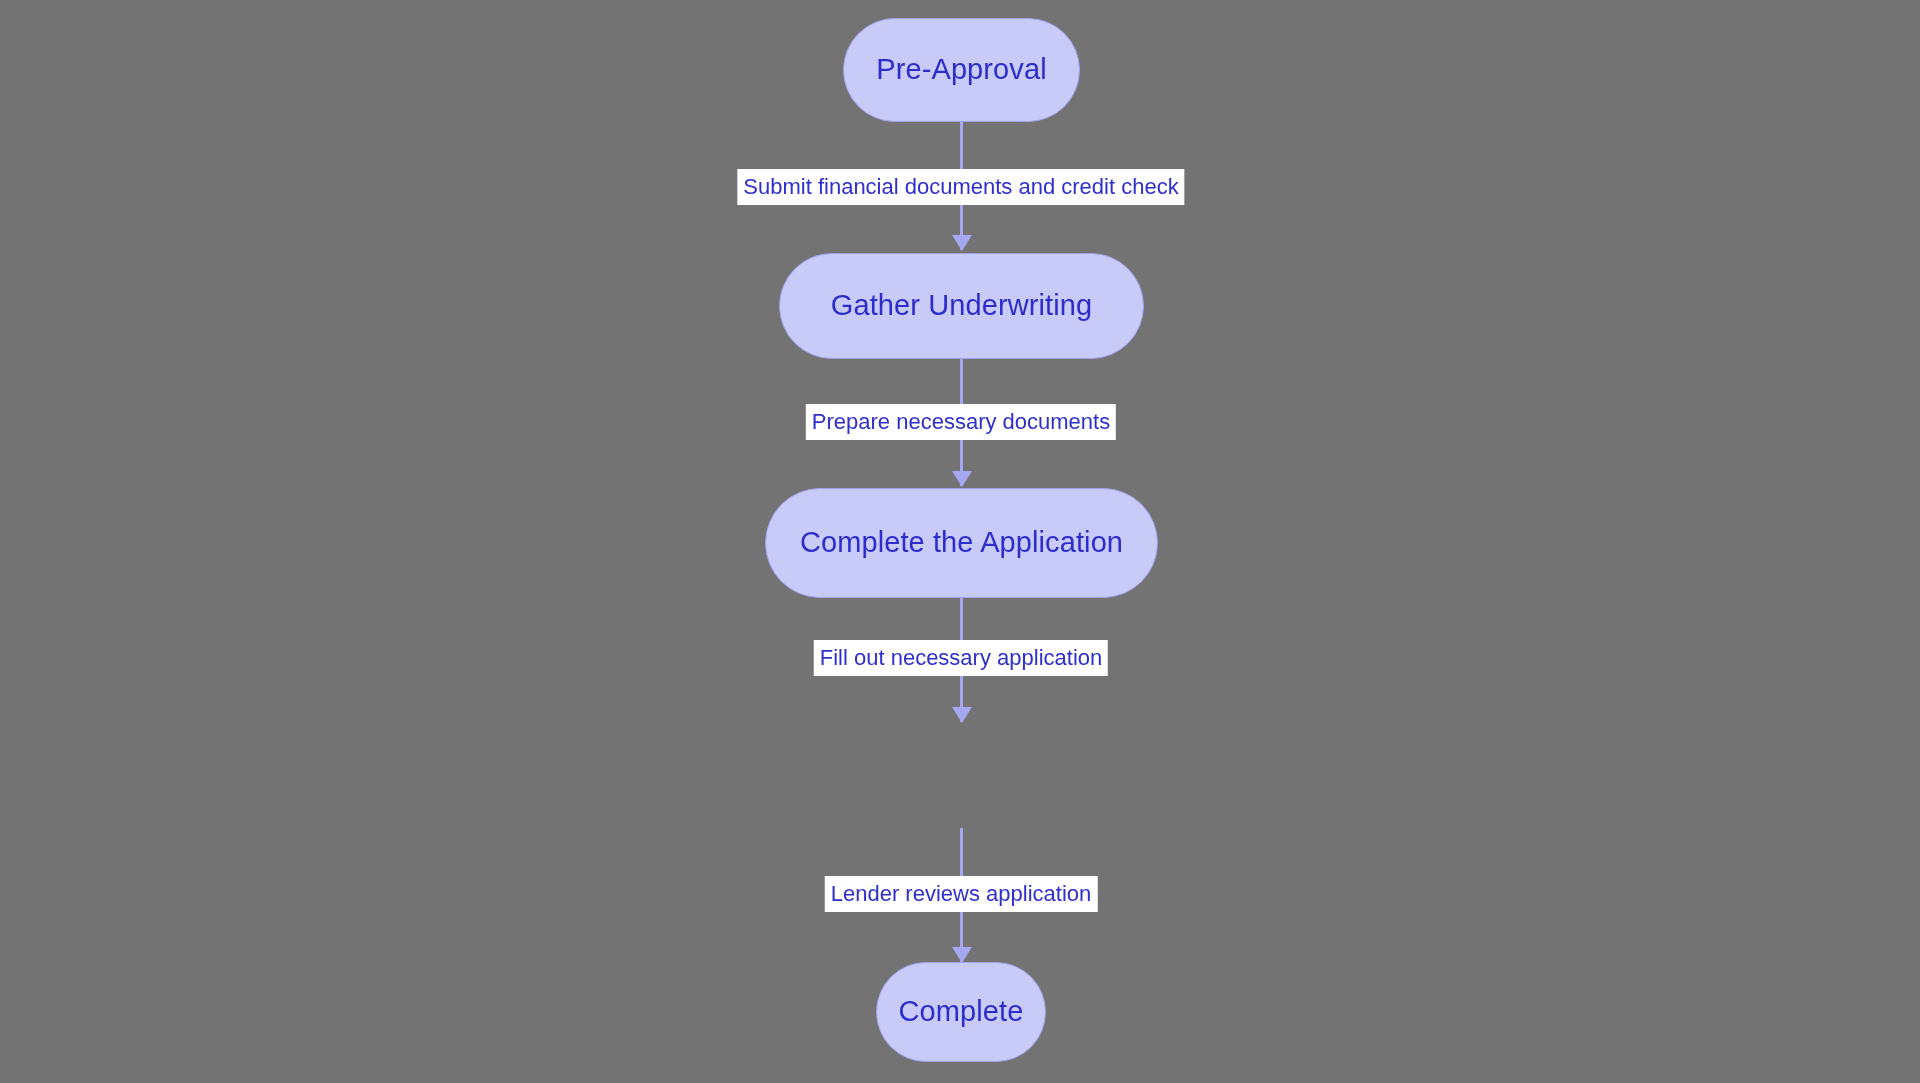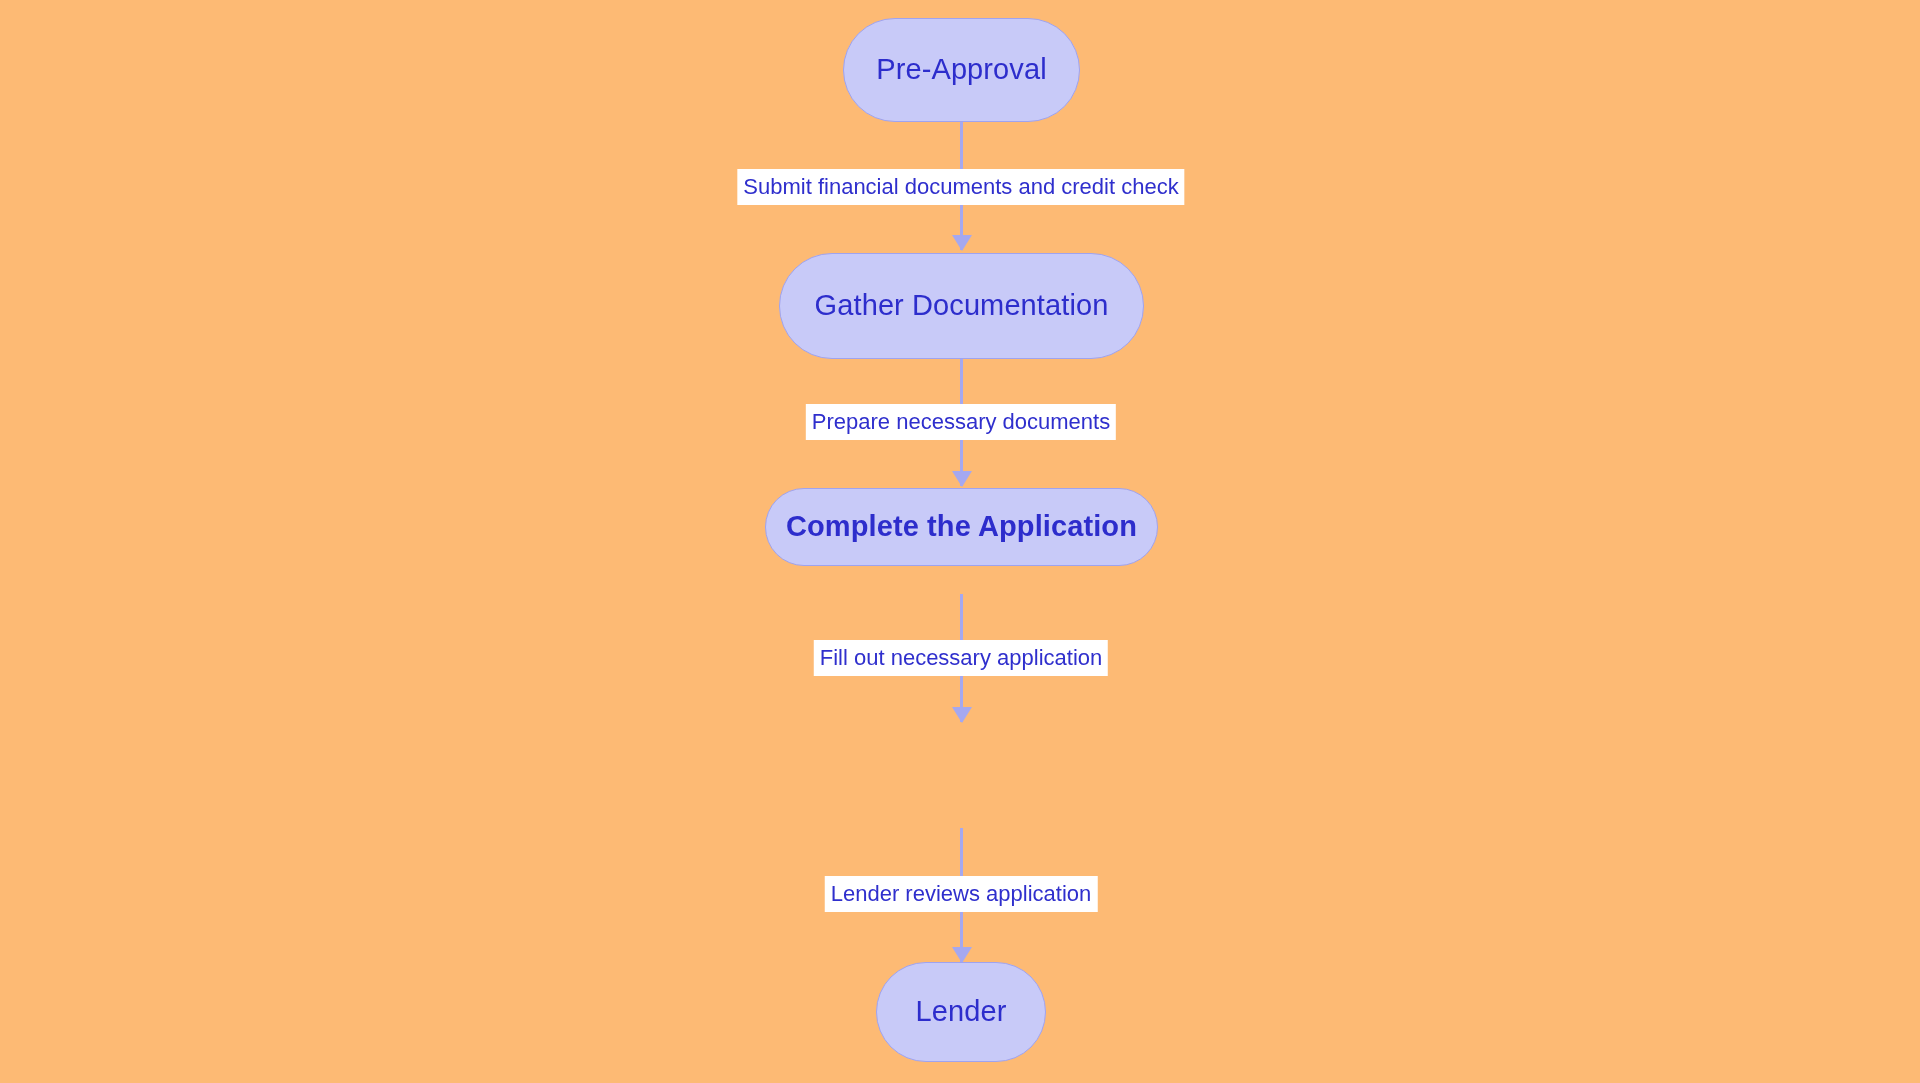--- a/index.html
+++ b/index.html
@@ -12,21 +12,21 @@
     width: 1920px;
     height: 1083px;
     font-family: "Liberation Sans", "DejaVu Sans", sans-serif;
     overflow: hidden;
   }
 
   #flow-canvas {
     position: relative;
     width: 1920px;
     height: 1083px;
-    background: #fdba74;
+    background: #737373;
     text-align: center;
   }
 
   
   .node {
     position: absolute;
     box-sizing: border-box;
     background: #c8caf8;
     border: 1.6px solid #9fa3ef;
     border-radius: 9999px;
@@ -94,43 +94,43 @@
     <span class="node-label">Pre-Approval</span>
   </div>
 
   <div class="connector" style="left:960px; top:122px; width:3px; height:128px;">
     <div class="connector-line"></div>
     <div class="arrowhead"></div>
   </div>
   <div class="edge-label" style="left:961px; top:187px;">Submit financial documents and credit check</div>
 
   <div class="node" style="left:779px; top:253px; width:365px; height:106px;">
-    <span class="node-label">Gather Documentation</span>
+    <span class="node-label">Gather Underwriting</span>
   </div>
 
   <div class="connector" style="left:960px; top:359px; width:3px; height:127px;">
     <div class="connector-line"></div>
     <div class="arrowhead"></div>
   </div>
   <div class="edge-label" style="left:961px; top:422px;">Prepare necessary documents</div>
 
-  <div class="node" style="left:765px; top:488px; width:393px; height:78px;font-weight:bold;">
+  <div class="node" style="left:765px; top:488px; width:393px; height:110px;">
     <span class="node-label">Complete the Application</span>
   </div>
 
   <div class="connector" style="left:960px; top:594px; width:3px; height:128px;">
     <div class="connector-line"></div>
     <div class="arrowhead"></div>
   </div>
   <div class="edge-label" style="left:961px; top:658px;">Fill out necessary application</div>
 
 
   <div class="connector" style="left:960px; top:828px; width:3px; height:134px;">
     <div class="connector-line"></div>
     <div class="arrowhead"></div>
   </div>
   <div class="edge-label" style="left:961px; top:894px;">Lender reviews application</div>
 
   <div class="node" style="left:876px; top:962px; width:170px; height:100px;">
-    <span class="node-label">Lender</span>
+    <span class="node-label">Complete</span>
   </div>
 
 </div>
 
 </body></html>

